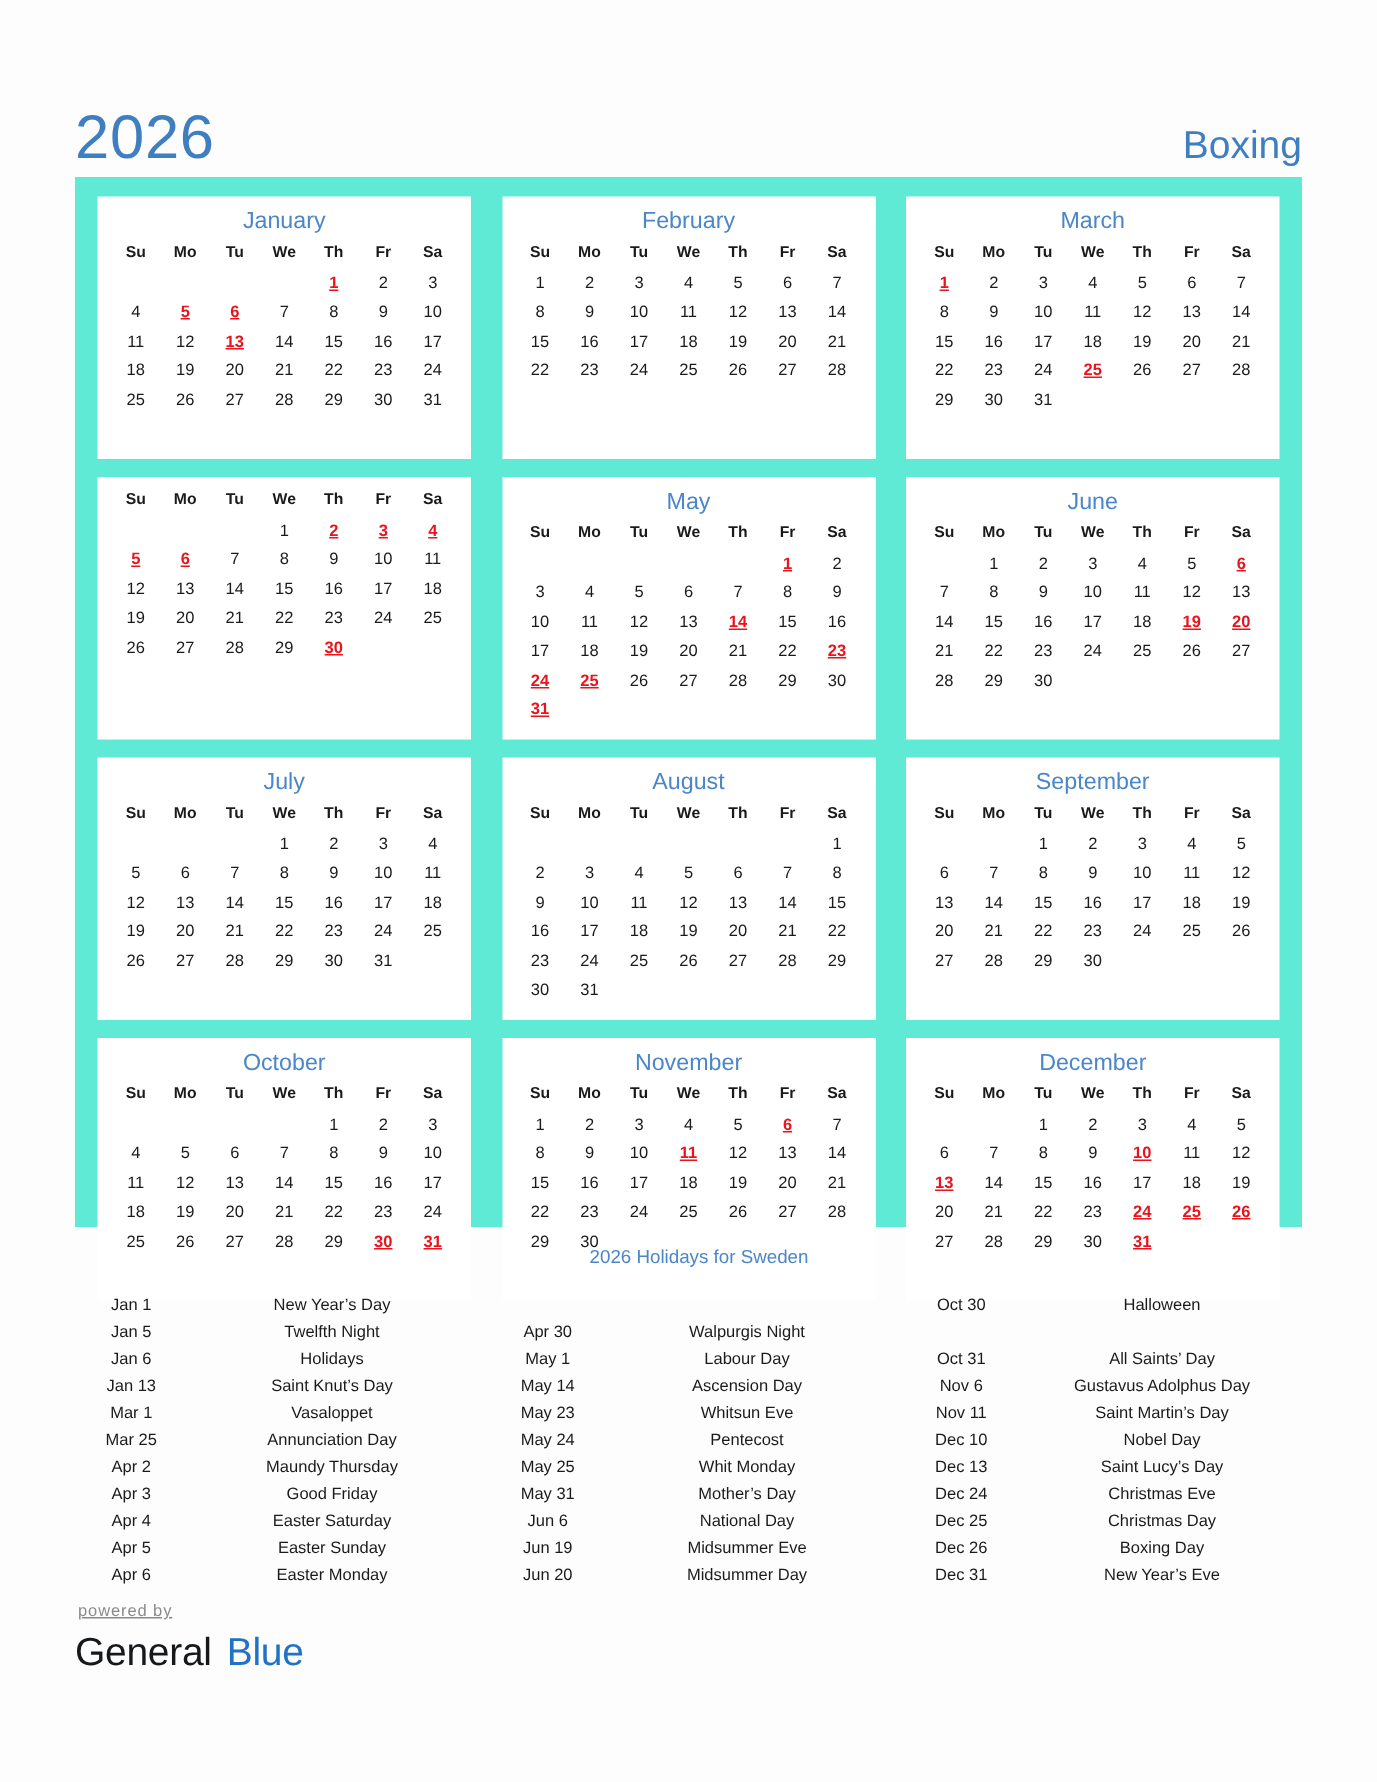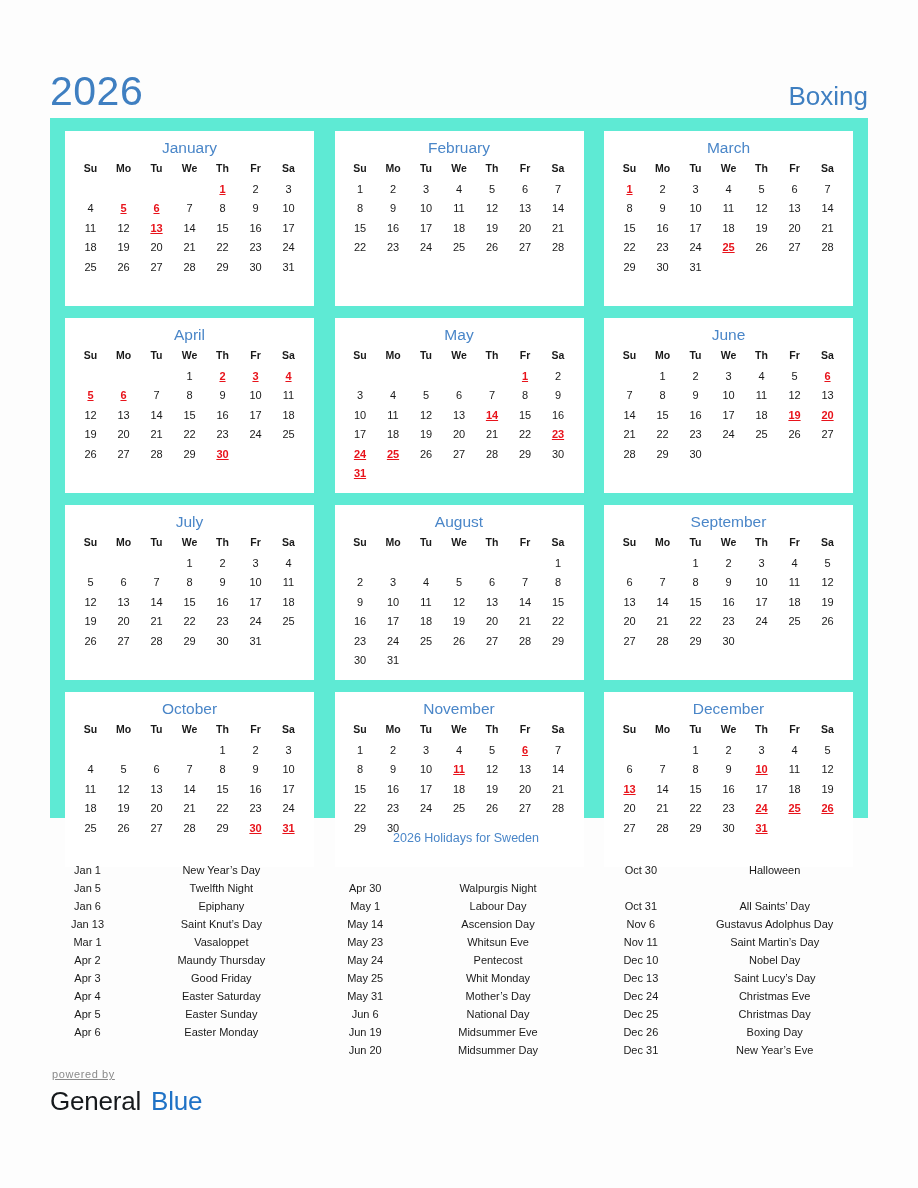--- a/index.html
+++ b/index.html
@@ -381,21 +381,20 @@
               <td class="empty"></td>
               <td class="empty"></td>
               <td class="empty"></td>
             </tr>
           </tbody>
         </table>
       </div>
     </div>
   <div class="month-row">
       <div class="month-card">
-        <div class="month-name">April</div>
         <table class="month-grid">
           <thead>
             <tr>
               <th>Su</th>
               <th>Mo</th>
               <th>Tu</th>
               <th>We</th>
               <th>Th</th>
               <th>Fr</th>
               <th>Sa</th>
@@ -1049,29 +1048,33 @@
         <div class="holiday-item">
           <span class="holiday-date">Jan 1</span>
           <span class="holiday-name">New Year’s Day</span>
         </div>
         <div class="holiday-item">
           <span class="holiday-date">Jan 5</span>
           <span class="holiday-name">Twelfth Night</span>
         </div>
         <div class="holiday-item">
           <span class="holiday-date">Jan 6</span>
-          <span class="holiday-name">Epiphany</span>
+          <span class="holiday-name">Holidays</span>
         </div>
         <div class="holiday-item">
           <span class="holiday-date">Jan 13</span>
           <span class="holiday-name">Saint Knut’s Day</span>
         </div>
         <div class="holiday-item">
           <span class="holiday-date">Mar 1</span>
           <span class="holiday-name">Vasaloppet</span>
+        </div>
+        <div class="holiday-item">
+          <span class="holiday-date">Mar 25</span>
+          <span class="holiday-name">Annunciation Day</span>
         </div>
         <div class="holiday-item">
           <span class="holiday-date">Apr 2</span>
           <span class="holiday-name">Maundy Thursday</span>
         </div>
         <div class="holiday-item">
           <span class="holiday-date">Apr 3</span>
           <span class="holiday-name">Good Friday</span>
         </div>
         <div class="holiday-item">

